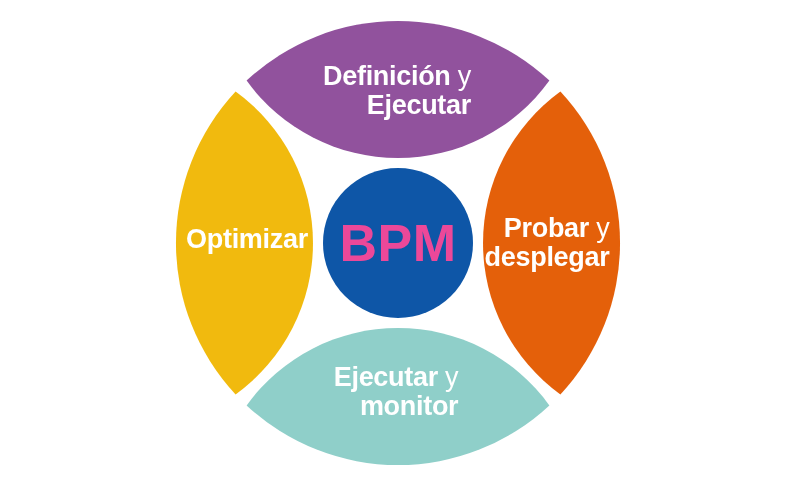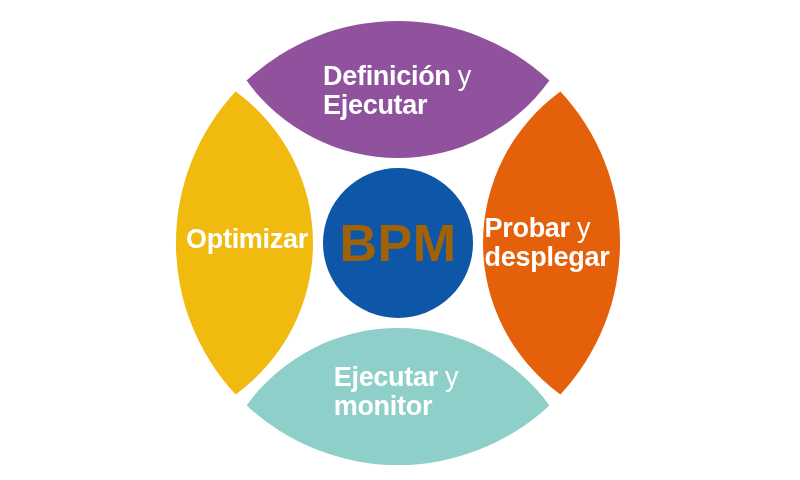--- a/index.html
+++ b/index.html
@@ -20,31 +20,31 @@
     top: 0;
     width: 800px;
     height: 480px;
   }
   .seg-label {
     position: absolute;
     transform: translate(-50%, -50%);
     color: #ffffff;
     font-size: 27px;
     line-height: 29px;
-    text-align: left;
+    text-align: right;
     white-space: nowrap;
     letter-spacing: -0.3px;
     pointer-events: none;
   }
   .seg-label .b { font-weight: 700; }
   .seg-label .r { font-weight: 400; }
   .center-label {
     position: absolute;
     transform: translate(-50%, -50%);
-    color: #a16207;
+    color: #ec4899;
     font-size: 52px;
     font-weight: 700;
     letter-spacing: 0.5px;
     pointer-events: none;
   }
 </style>
 </head>
 <body>
 
 <div class="stage">

